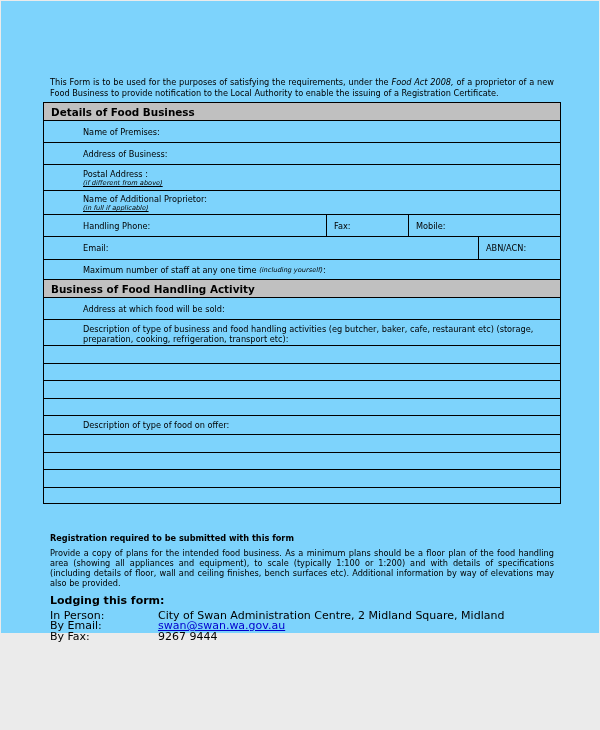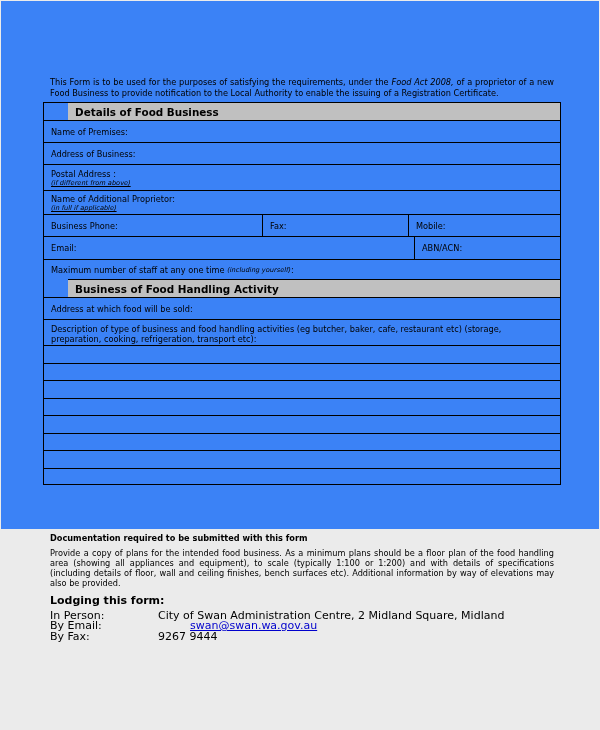--- a/index.html
+++ b/index.html
@@ -2,57 +2,57 @@
 <html><head>
 <meta charset="utf-8">
 <style>
   html, body { margin: 0; padding: 0; }
   body {
     width: 600px; height: 730px; background: #ebebeb;
     font-family: "DejaVu Sans", "Liberation Sans", sans-serif;
     color: #000; position: relative; overflow: hidden;
   }
   .page {
-    position: absolute; left: 1px; top: 1px; width: 598px; height: 528px;
-    background: #3b82f6;
+    position: absolute; left: 1px; top: 1px; width: 598px; height: 632px;
+    background: #7dd3fc;
   }
   .intro {
     position: absolute; left: 49px; top: 76px; width: 504px;
     font-size: 8.2px; line-height: 11px; text-align: justify;
   }
   .intro i { font-style: italic; }
   .form {
     position: absolute; left: 42px; top: 101px; width: 518px;
     border: 1.5px solid #000; box-sizing: border-box;
   }
   .row {
     position: relative; border-top: 1px solid #000; box-sizing: border-box;
     font-size: 8.2px; line-height: 10px; display: flex;
   }
   .row:first-child { border-top: none; }
   .hdr {
     background: #c0c0c0; font-weight: bold; font-size: 10.4px;
-    padding-left: 7px; align-items: center; margin-left: 24px;
+    padding-left: 7px; align-items: center;
   }
-  .cell { padding: 5px 0 0 7px; box-sizing: border-box; }
+  .cell { padding: 5px 0 0 7px; box-sizing: border-box; margin-left: 32px; }
   .cell.mid { display: flex; align-items: center; padding-top: 0; }
   .vline { border-left: 1px solid #000; }
   .sub { font-style: italic; font-size: 6.6px; line-height: 8px; display: block; text-decoration: underline; }
   .doc {
     position: absolute; left: 49px; top: 532px; width: 504px; font-size: 8.2px;
   }
   .doc .title { font-weight: bold; line-height: 11px; }
   .doc .body { margin-top: 4px; line-height: 10px; text-align: justify; }
   .lodge {
     position: absolute; left: 49px; top: 595px; font-size: 11px; line-height: 10.6px;
   }
   .lodge .title { font-weight: bold; margin-bottom: 4px; }
   .lodge .lrow { display: flex; }
   .lodge .lk { width: 108px; }
-  .lodge a { color: #0000cc; text-decoration: underline; margin-left: 32px; }
+  .lodge a { color: #0000cc; text-decoration: underline; }
 </style>
 </head>
 <body>
 
 <div class="page">
 
   <div class="intro"><span>This Form is to be used for the purposes of satisfying the requirements, under the </span><i>Food Act 2008,</i><span> of a proprietor of a new Food Business to provide notification to the Local Authority to enable the issuing of a Registration Certificate.</span></div>
 
   <div class="form">
 
@@ -72,21 +72,21 @@
       </div>
     </div>
     <div class="row" style="height:24px">
       <div class="cell" style="padding-top:3px">
         <span>Name of Additional Proprietor:</span>
         <span class="sub">(in full if applicable)</span>
       </div>
     </div>
     <div class="row" style="height:22px">
       <div class="cell mid" style="width:218px">
-          <span>Business Phone:</span>
+          <span>Handling Phone:</span>
         </div>
       <div class="cell mid vline" style="flex:1">
           <span>Fax:</span>
         </div>
       <div class="cell mid vline" style="width:152px">
           <span>Mobile:</span>
         </div>
     </div>
     <div class="row" style="height:23px">
       <div class="cell mid" style="width:370px">
@@ -108,28 +108,31 @@
     <div class="row" style="height:22px">
       <div class="cell mid">Address at which food will be sold:</div>
     </div>
     <div class="row" style="height:26px">
       <div class="cell" style="padding-top:4px; padding-right:6px">Description of type of business and food handling activities (eg butcher, baker, cafe, restaurant etc) (storage, preparation, cooking, refrigeration, transport etc):</div>
     </div>
     <div class="row" style="height:17.5px"></div>
     <div class="row" style="height:17.5px"></div>
     <div class="row" style="height:17.5px"></div>
     <div class="row" style="height:17.5px"></div>
+    <div class="row" style="height:19px">
+      <div class="cell mid">Description of type of food on offer:</div>
+    </div>
     <div class="row" style="height:17.5px"></div>
     <div class="row" style="height:17.5px"></div>
     <div class="row" style="height:17.5px"></div>
     <div class="row" style="height:16px"></div>
   </div>
 
   <div class="doc">
-    <div class="title">Documentation required to be submitted with this form</div>
+    <div class="title">Registration required to be submitted with this form</div>
     <div class="body">Provide a copy of plans for the intended food business. As a minimum plans should be a floor plan of the food handling area (showing all appliances and equipment), to scale (typically 1:100 or 1:200) and with details of specifications (including details of floor, wall and ceiling finishes, bench surfaces etc). Additional information by way of elevations may also be provided.</div>
   </div>
 
   <div class="lodge">
     <div class="title">Lodging this form:</div>
     <div class="lrow">
       <span class="lk">In Person:</span>
       <span>City of Swan Administration Centre, 2 Midland Square, Midland</span>
     </div>
     <div class="lrow">

